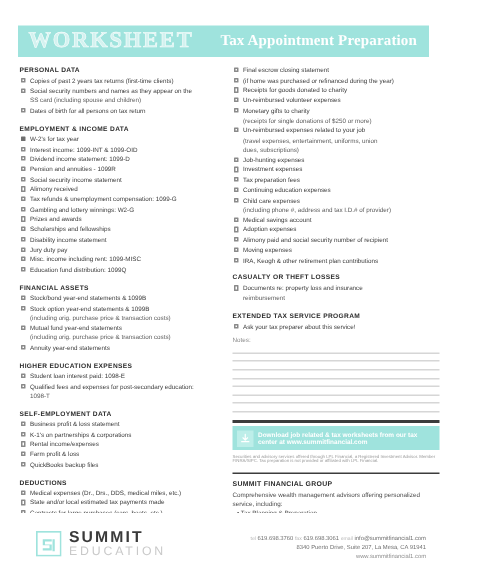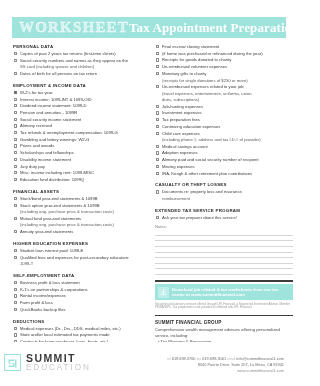--- a/index.html
+++ b/index.html
@@ -19,21 +19,21 @@
     display: flex; align-items: center; justify-content: space-between; font-family: Liberation Serif, serif;
   }
   .banner-word {
     font-size: 15px; font-weight: 700; letter-spacing: 1.2px;
     color: rgba(255,255,255,0.55);
     -webkit-text-stroke: 0.4px rgba(255,255,255,0.85);
     padding-left: 7px; line-height: 1;
     white-space: nowrap;
   }
   .banner-title {
-    font-size: 13px; font-weight: 700; color: #ffffff;
+    font-size: 10px; font-weight: 700; color: #ffffff;
     padding-right: 8px; letter-spacing: 0.1px; white-space: nowrap;
   }
 
   
   .cols { position: absolute; left: 0; top: 44px; width: 298px; }
   .col { position: absolute; top: 0; }
   .col-left  { left: 13px;  width: 137px; }
   .col-right { left: 155px; width: 138px; }
 
   .sect-head {
@@ -100,21 +100,21 @@
   .group-desc { font-size: 4.2px; line-height: 5.3px; color: #4a4a4a; margin-bottom: 1.5px; }
   .bullet { font-size: 4.2px; line-height: 5.3px; color: #4a4a4a; padding-left: 3px; }
   .footnote { font-size: 2.9px; line-height: 3.6px; color: #a0a0a0; margin-top: 2px; }
 
   
   .footer {
     position: absolute; left: 0; bottom: 0; width: 298px; height: 44px;
     background: #ffffff; border-top: 0px;
   }
   .logo-wrap {
-    position: absolute; left: 4px; top: 11px;
+    position: absolute; left: 24px; top: 11px;
     display: flex; align-items: center; gap: 5px;
   }
   .logo-mark { width: 17px; height: 17px; flex: 0 0 auto; }
   .logo-text .l1 {
     font-size: 10.5px; font-weight: 700; color: #3a3a3a;
     letter-spacing: 1.4px; line-height: 10px;
   }
   .logo-text .l2 {
     font-size: 8.2px; font-weight: 400; color: #c9c9c9;
     letter-spacing: 1.9px; line-height: 9px;

